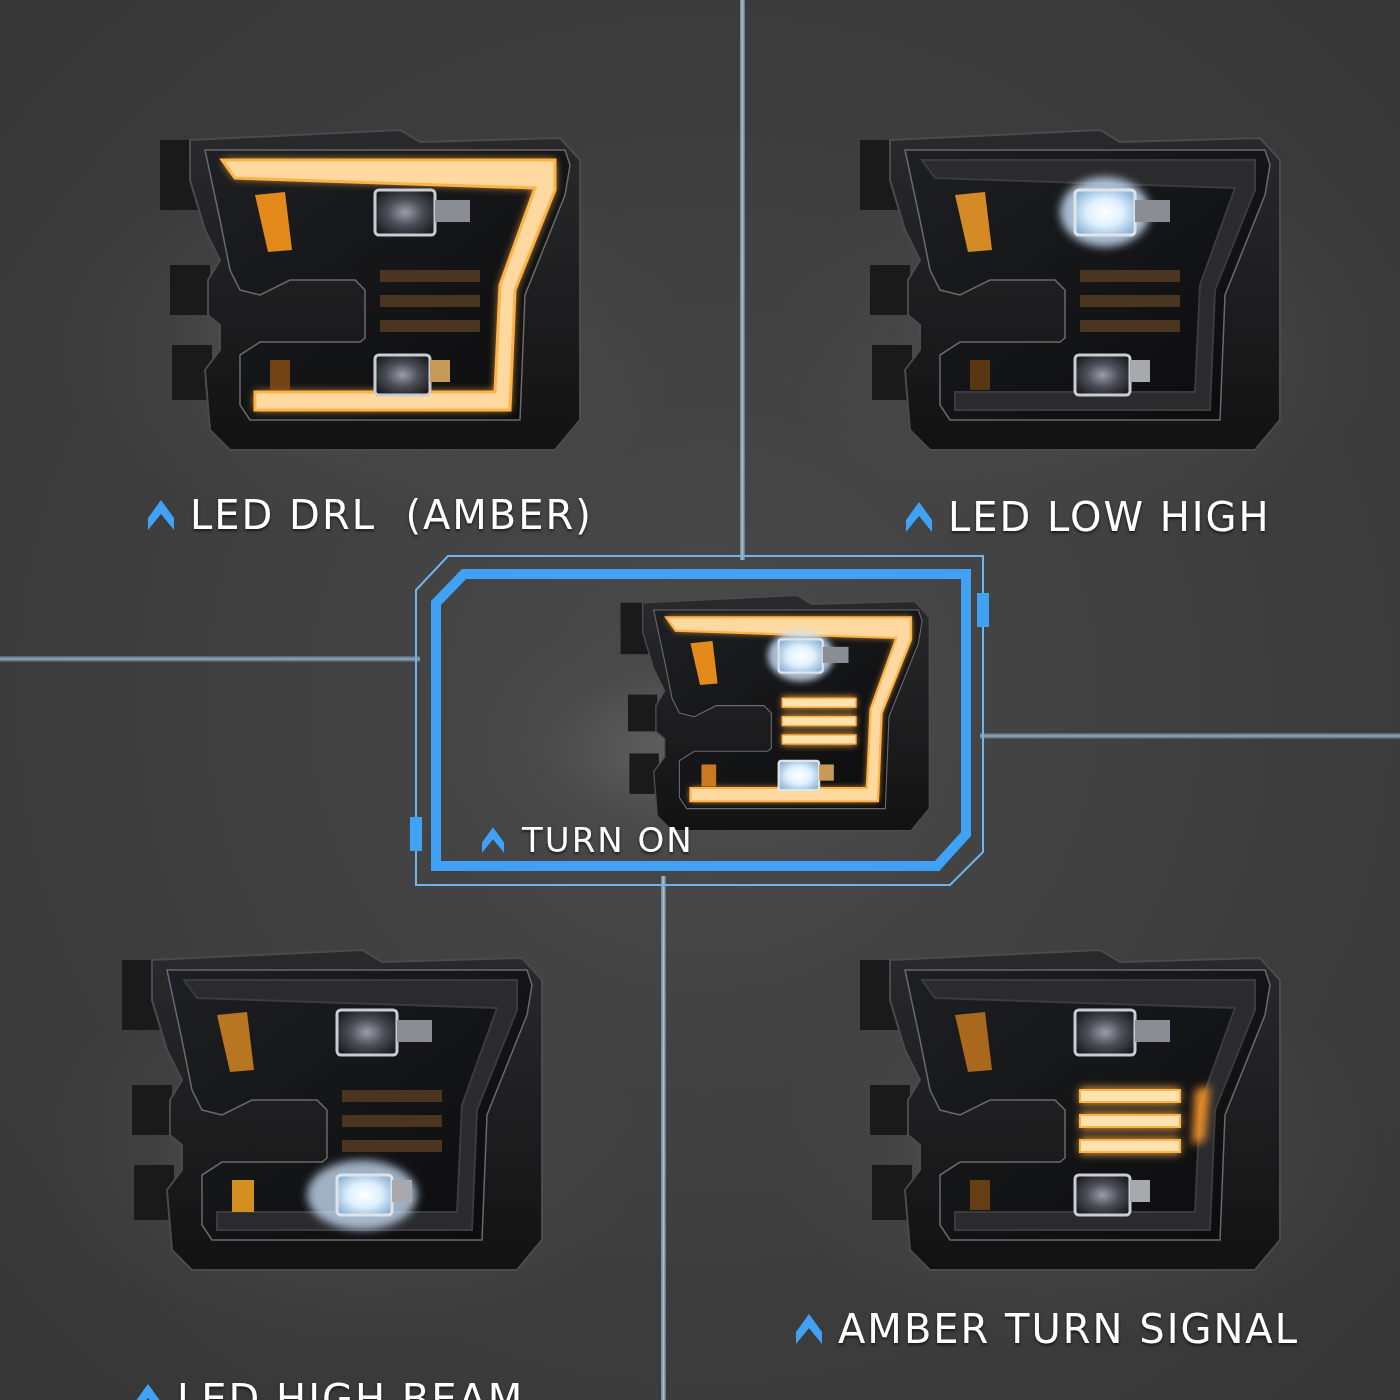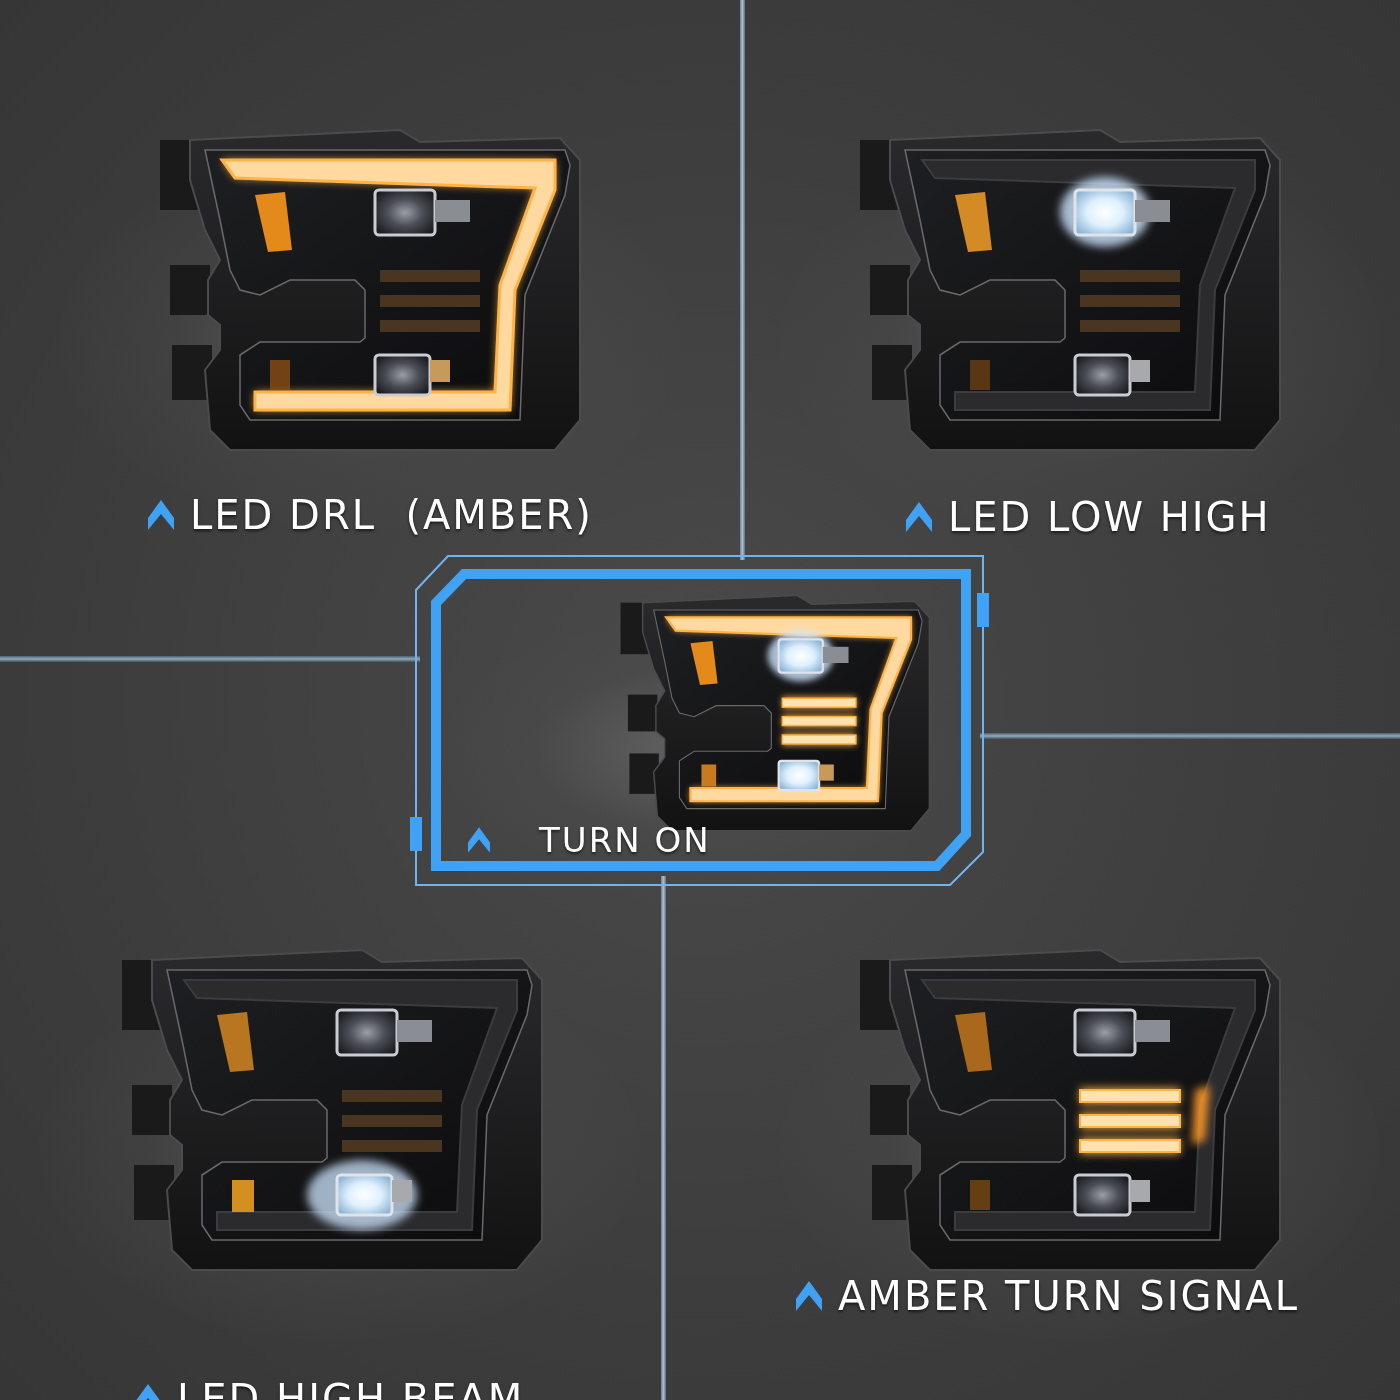--- a/index.html
+++ b/index.html
@@ -143,21 +143,21 @@
         <rect x="220" y="148" width="100" height="16" fill="#ffb347"></rect>
         <rect x="220" y="173" width="100" height="16" fill="#ffb347"></rect>
         <rect x="220" y="198" width="100" height="16" fill="#ffb347"></rect>
       </g>
       <rect x="220" y="150" width="100" height="12" fill="#ffe2b0" stroke="#ffb347" stroke-width="2"></rect>
       <rect x="220" y="175" width="100" height="12" fill="#ffe2b0" stroke="#ffb347" stroke-width="2"></rect>
       <rect x="220" y="200" width="100" height="12" fill="#ffe2b0" stroke="#ffb347" stroke-width="2"></rect>
       <rect x="110" y="240" width="20" height="30" fill="#c87a20"></rect>
     </svg>
   </div>
-  <div class="label small" style="left:468px;top:820px;gap:31px;">
+  <div class="label small" style="left:482px;top:820px;">
     <svg class="chev" viewBox="0 0 26 30" style="width:22px;height:26px;margin-right:18px;">
         <path d="M13 0 L26 18 L26 30 L13 14 L0 30 L0 18 Z" fill="#3fa2f5"></path>
       </svg>
     <span>TURN ON</span>
   </div>
 
   <div class="panel" style="left:112px;top:940px;width:440px;height:340px;">
     <svg class="headlight" width="440" height="340" viewBox="0 0 420 340">
       <use href="#headlight-base"></use>
       <path d="M62 40 L395 40 L395 70 L355 170 L350 290 L95 290 L95 272 L335 272 L340 165 L375 68 L75 58 Z" fill="#2b2b2e" stroke="#3c3c40" stroke-width="2"></path>
@@ -194,20 +194,20 @@
         <rect x="220" y="173" width="100" height="16" fill="#ffb347"></rect>
         <rect x="220" y="198" width="100" height="16" fill="#ffb347"></rect>
         <path d="M335 150 L350 145 L345 200 L332 205 Z" fill="#ff9a2a"></path>
       </g>
       <rect x="220" y="150" width="100" height="12" fill="#ffe2b0" stroke="#ffb347" stroke-width="2"></rect>
       <rect x="220" y="175" width="100" height="12" fill="#ffe2b0" stroke="#ffb347" stroke-width="2"></rect>
       <rect x="220" y="200" width="100" height="12" fill="#ffe2b0" stroke="#ffb347" stroke-width="2"></rect>
       <rect x="110" y="240" width="20" height="30" fill="#7a4814" opacity=".8"></rect>
     </svg>
   </div>
-  <div class="label" style="left:796px;top:1273px;">
+  <div class="label" style="left:796px;top:1306px;">
     <svg class="chev" viewBox="0 0 26 30">
         <path d="M13 0 L26 18 L26 30 L13 14 L0 30 L0 18 Z" fill="#3fa2f5"></path>
       </svg>
     <span>AMBER TURN SIGNAL</span>
   </div>
 
 </div>
 
 </body></html>

